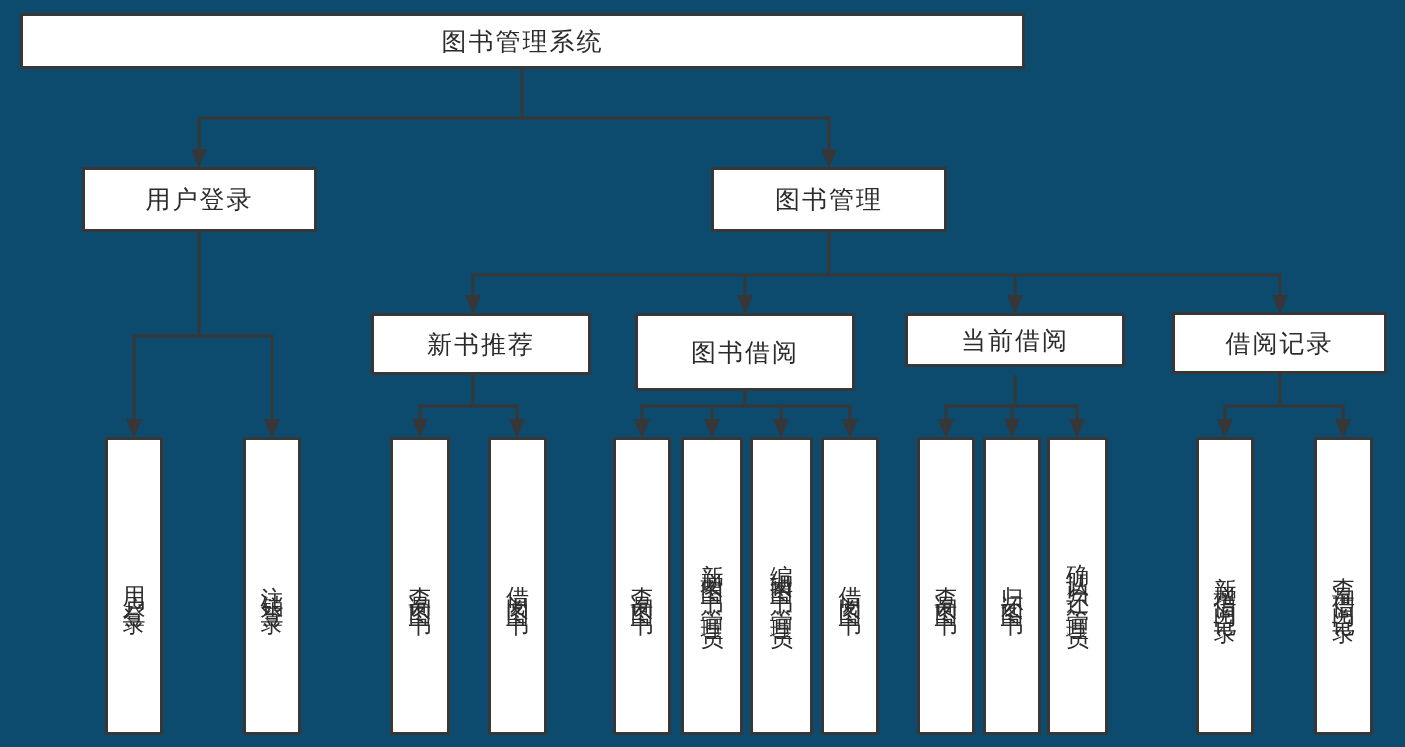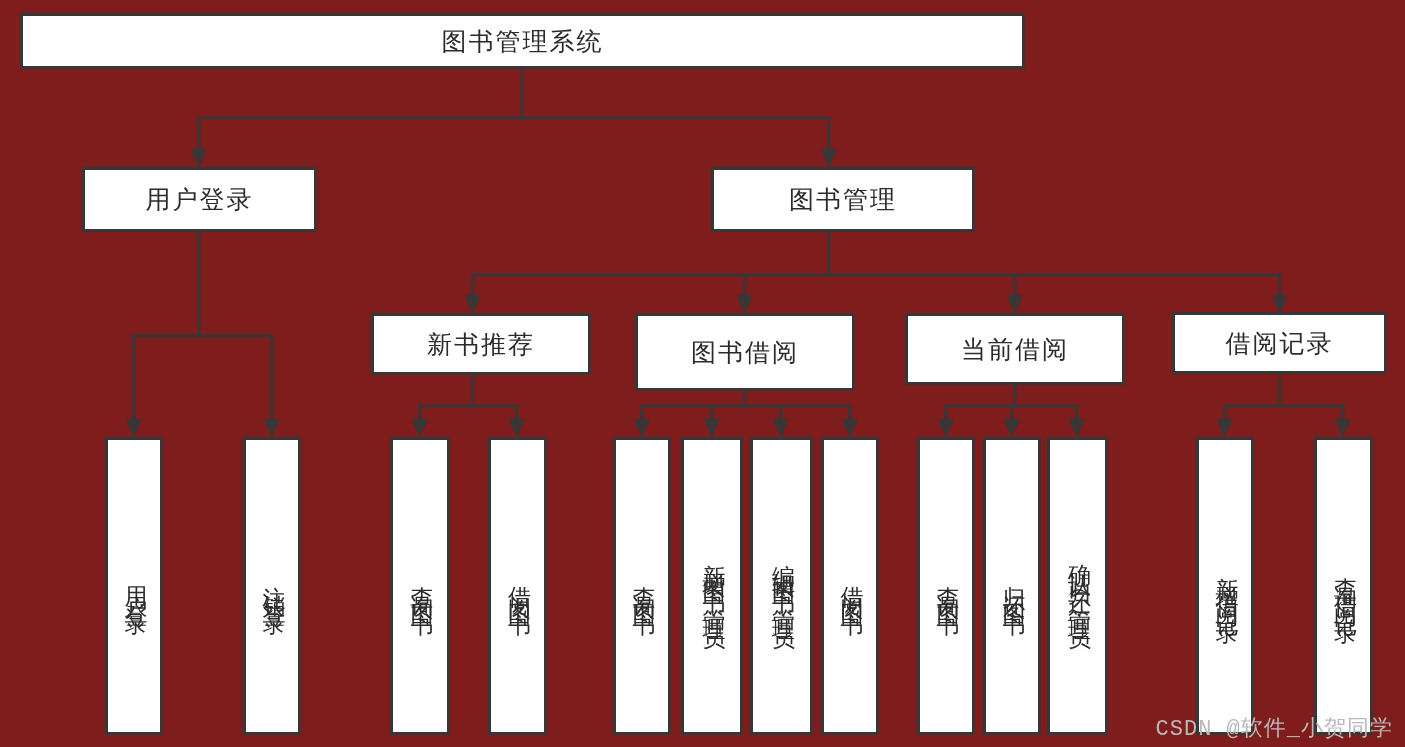--- a/index.html
+++ b/index.html
@@ -1,21 +1,21 @@
 <!DOCTYPE html>
 <html><head>
 <meta charset="utf-8">
 <style>
   html, body { margin: 0; padding: 0; background: #ffffff; }
   .canvas {
     position: relative;
     width: 1405px;
     height: 747px;
-    background: #7f1d1d;
-    font-family: Liberation Mono, monospace;
+    background: #0c4a6e;
+    font-family: Liberation Sans, sans-serif;
     overflow: hidden;
   }
   svg.edges { position: absolute; left: 0; top: 0; z-index: 1; }
   .node {
     position: absolute;
     box-sizing: border-box;
     border: 3px solid #373737;
     background: #ffffff;
     color: #2b2b2b;
     display: flex;
@@ -96,31 +96,31 @@
     </g>
   </svg>
 
   <div class="node hnode" style="left:20px;top:13px;width:1005px;height:56px">
     <span>图书管理系统</span>
   </div>
 
   <div class="node hnode" style="left:82px;top:167px;width:235px;height:65px">
     <span>用户登录</span>
   </div>
-  <div class="node hnode" style="left:711px;top:167px;width:264px;height:65px">
+  <div class="node hnode" style="left:711px;top:167px;width:236px;height:65px">
     <span>图书管理</span>
   </div>
 
   <div class="node hnode" style="left:371px;top:313px;width:220px;height:62px">
     <span>新书推荐</span>
   </div>
   <div class="node hnode" style="left:635px;top:313px;width:220px;height:78px">
     <span>图书借阅</span>
   </div>
-  <div class="node hnode" style="left:905px;top:313px;width:220px;height:72px">
+  <div class="node hnode" style="left:905px;top:313px;width:220px;height:54px">
     <span>当前借阅</span>
   </div>
   <div class="node hnode" style="left:1172px;top:312px;width:215px;height:62px">
     <span>借阅记录</span>
   </div>
 
   <div class="node vnode leaf" style="left:105px;width:58px">
     <span>用户登录</span>
   </div>
   <div class="node vnode leaf" style="left:243px;width:58px">
@@ -157,14 +157,13 @@
     <span>确认归还（管理员）</span>
   </div>
 
   <div class="node vnode leaf" style="left:1196px;width:58px">
     <span>新增借阅记录</span>
   </div>
   <div class="node vnode leaf" style="left:1314px;width:59px">
     <span>查询借阅记录</span>
   </div>
 
-  <div class="watermark">CSDN @软件_小贺同学</div>
 </div>
 
 </body></html>

